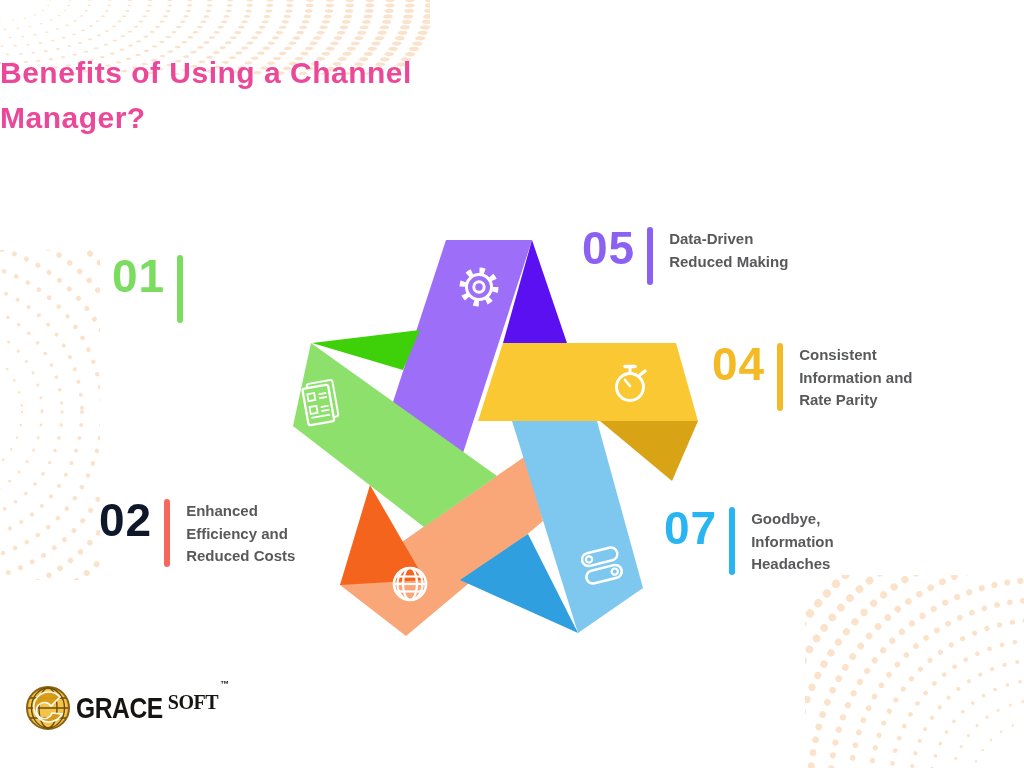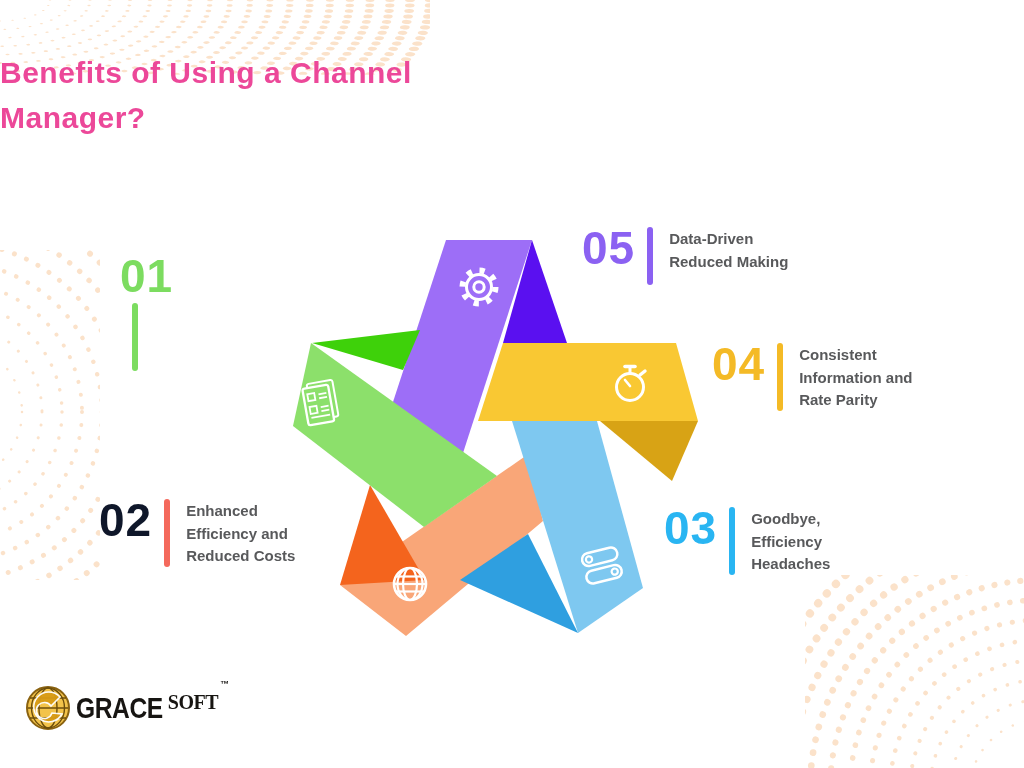--- a/index.html
+++ b/index.html
@@ -159,36 +159,36 @@
       <line x1="-1" y1="4" x2="7" y2="4" stroke-width="1.8"></line>
       <line x1="-1" y1="8" x2="7" y2="8" stroke-width="1.8"></line>
       <line x1="-12" y1="13" x2="7" y2="13" stroke-width="1.8"></line>
     </g>
   </g>
 </svg>
 
 <div class="title">Benefits of Using a Channel
 Manager?</div>
 
-<div class="benefit" style="left:120px;top:252px;flex-direction:column;">
+<div class="benefit" style="left:112px;top:252px;">
   <span class="num" style="color: rgb(124, 220, 96);">01</span>
   <span class="bar" style="background-color: rgb(124, 220, 96);"></span>
 </div>
 <div class="benefit" style="left:99px;top:496px;">
   <span class="num" style="color: #0f172a;">02</span>
   <span class="bar" style="background-color: rgb(244, 105, 92);"></span>
   <span class="txt">Enhanced
 Efficiency and
 Reduced Costs</span>
 </div>
 <div class="benefit" style="left:664px;top:504px;">
-  <span class="num" style="color: rgb(41, 181, 242);">03</span>
+  <span class="num" style="color: rgb(41, 181, 242);">07</span>
   <span class="bar" style="background-color: rgb(41, 181, 242);"></span>
   <span class="txt">Goodbye,
-Efficiency
+Information
 Headaches</span>
 </div>
 <div class="benefit" style="left:712px;top:340px;">
   <span class="num" style="color: rgb(244, 186, 38);">04</span>
   <span class="bar" style="background-color: rgb(244, 186, 38);"></span>
   <span class="txt">Consistent
 Information and
 Rate Parity</span>
 </div>
 <div class="benefit short" style="left:582px;top:224px;">

